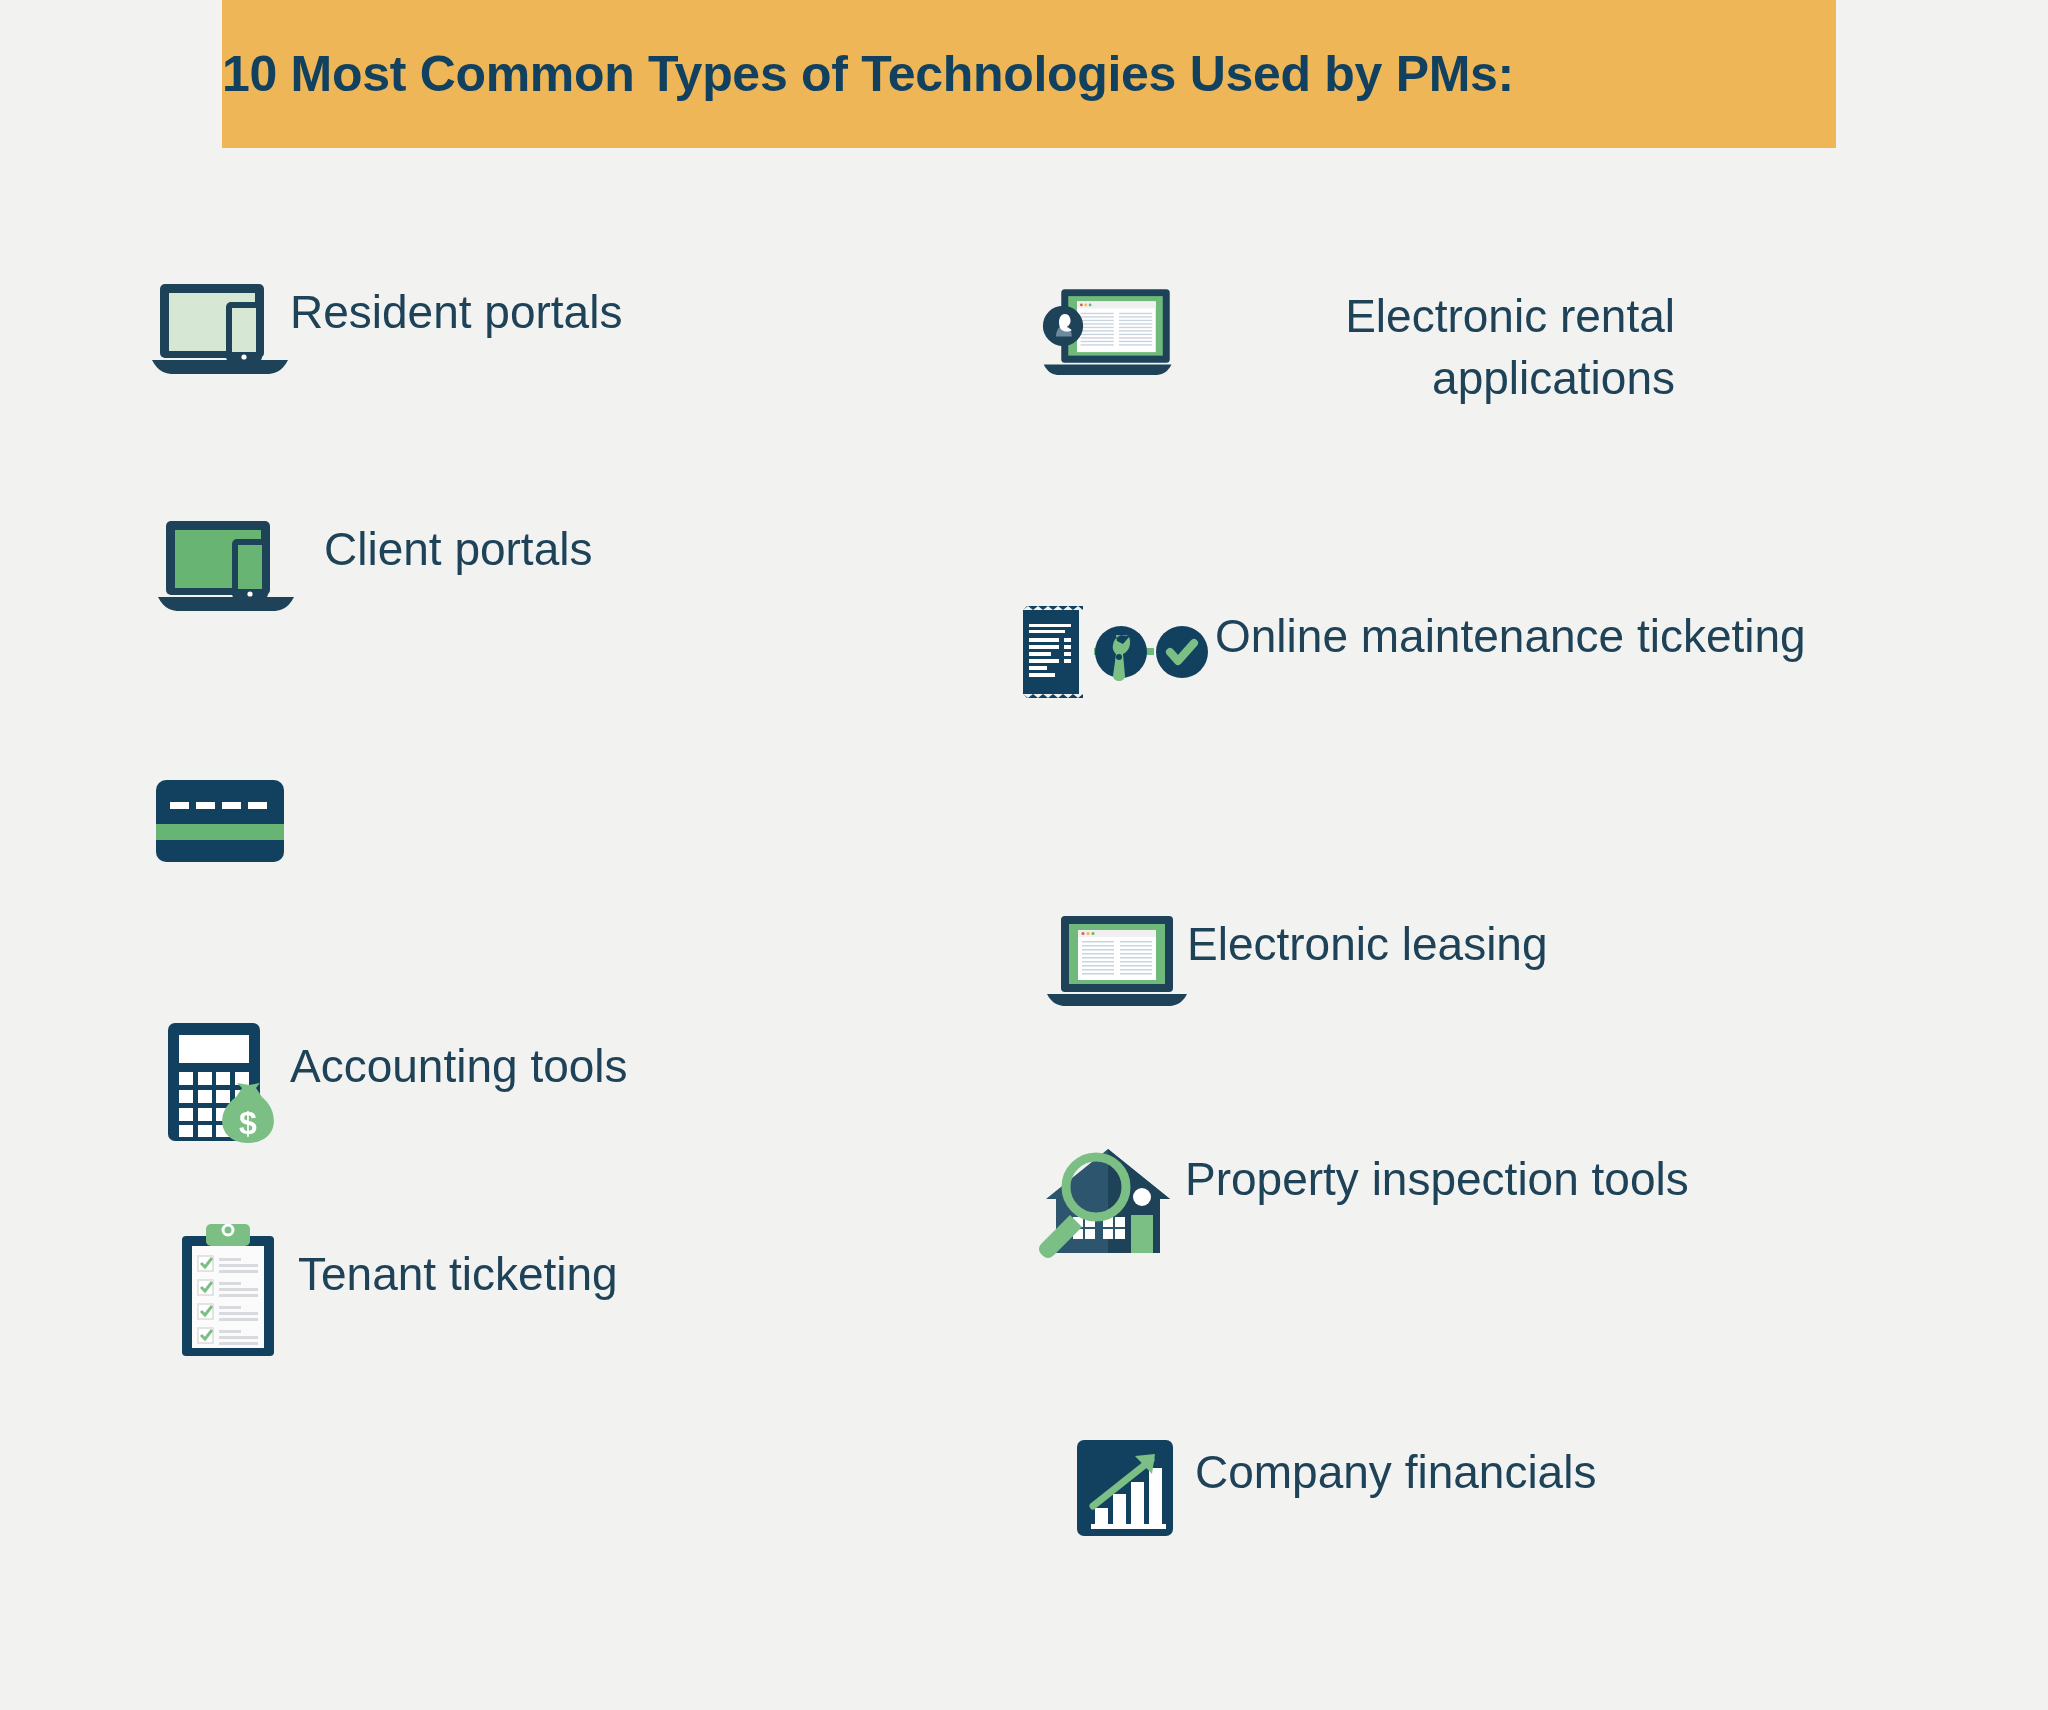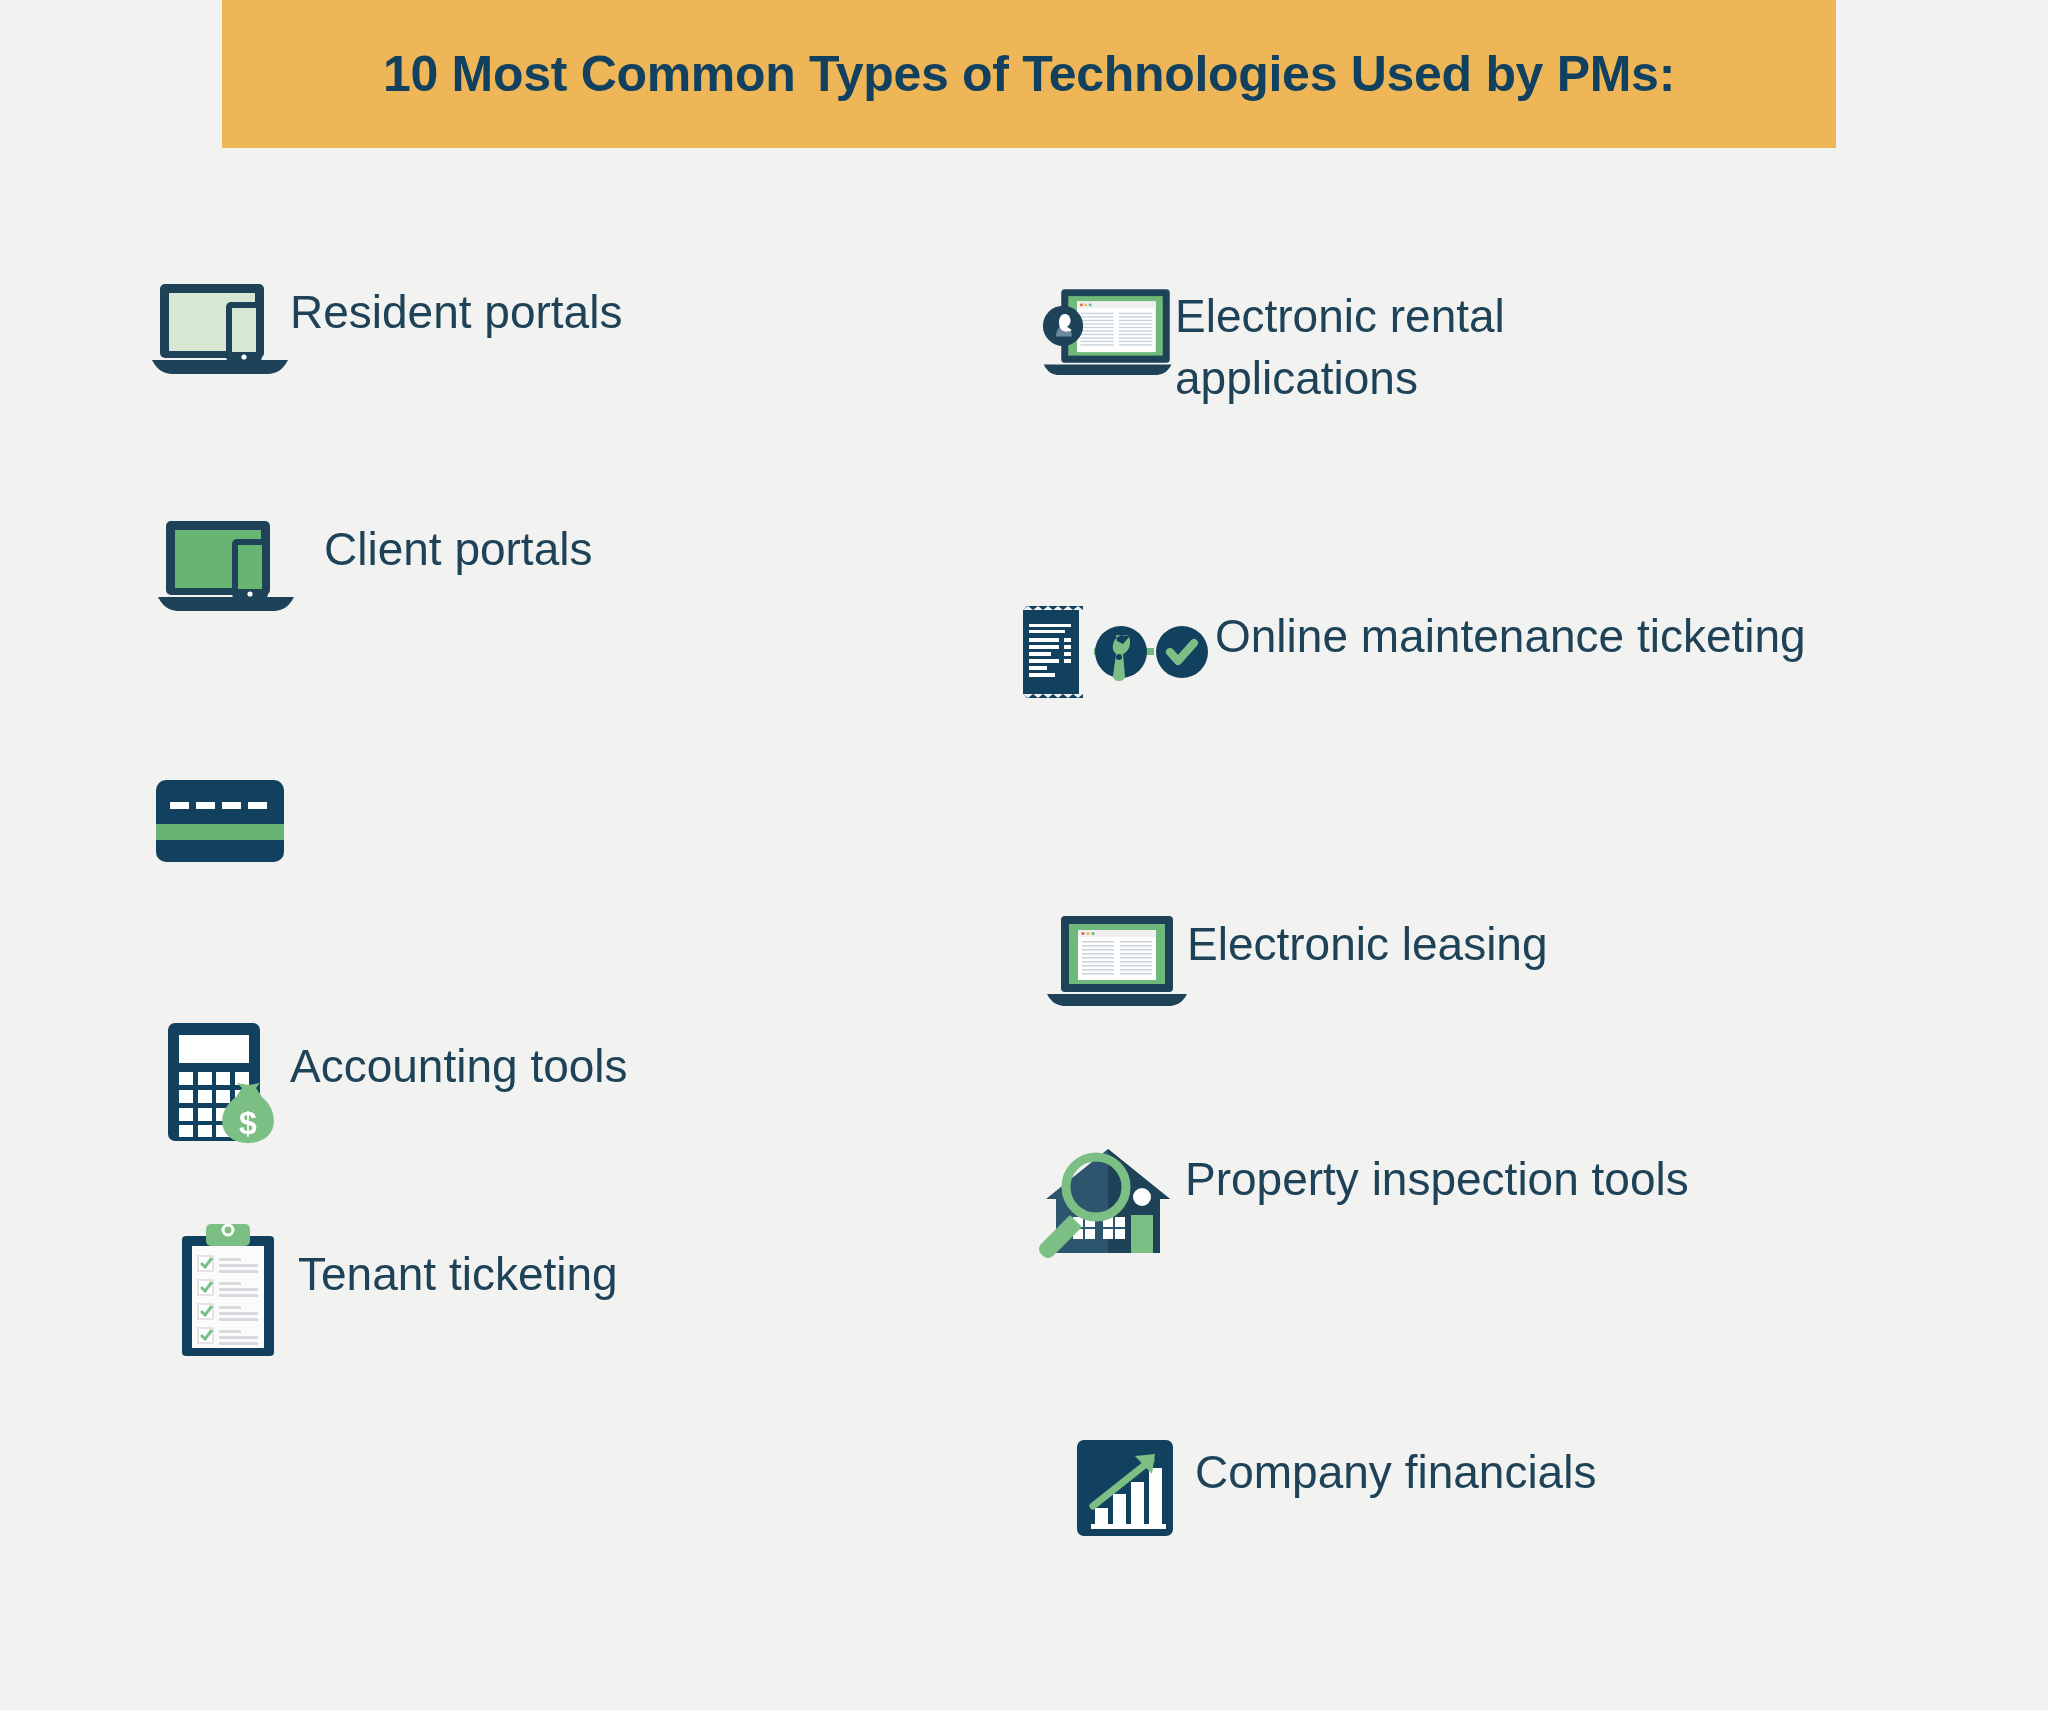--- a/index.html
+++ b/index.html
@@ -18,21 +18,21 @@
   
   #title-banner {
     position: absolute;
     left: 222px;
     top: 0;
     width: 1614px;
     height: 148px;
     background: #efb657;
     display: flex;
     align-items: center;
-    justify-content: center;
+    justify-content: flex-start;
     box-sizing: border-box;
   }
   #title-text {
     color: #12415f;
     font-size: 50px;
     font-weight: bold;
     letter-spacing: -0.3px;
     white-space: nowrap;
     font-family: "Liberation Sans", sans-serif;
   }
@@ -60,21 +60,21 @@
     justify-content: center;
   }
   .item-label {
     color: #1e4257;
     font-size: 46px;
     line-height: 1.34;
     font-family: "Liberation Sans", sans-serif;
     padding-top: 14px;
     max-width: 620px;
   }
-  .item-label.wrap2 { max-width: 600px; }
+  .item-label.wrap2 { max-width: 600px; text-align: right; }
 
   
   .icon-svg { display:block; }
 </style>
 </head>
 <body>
 
 <div id="title-banner">
   <div id="title-text">10 Most Common Types of Technologies Used by PMs:</div>
 </div>

